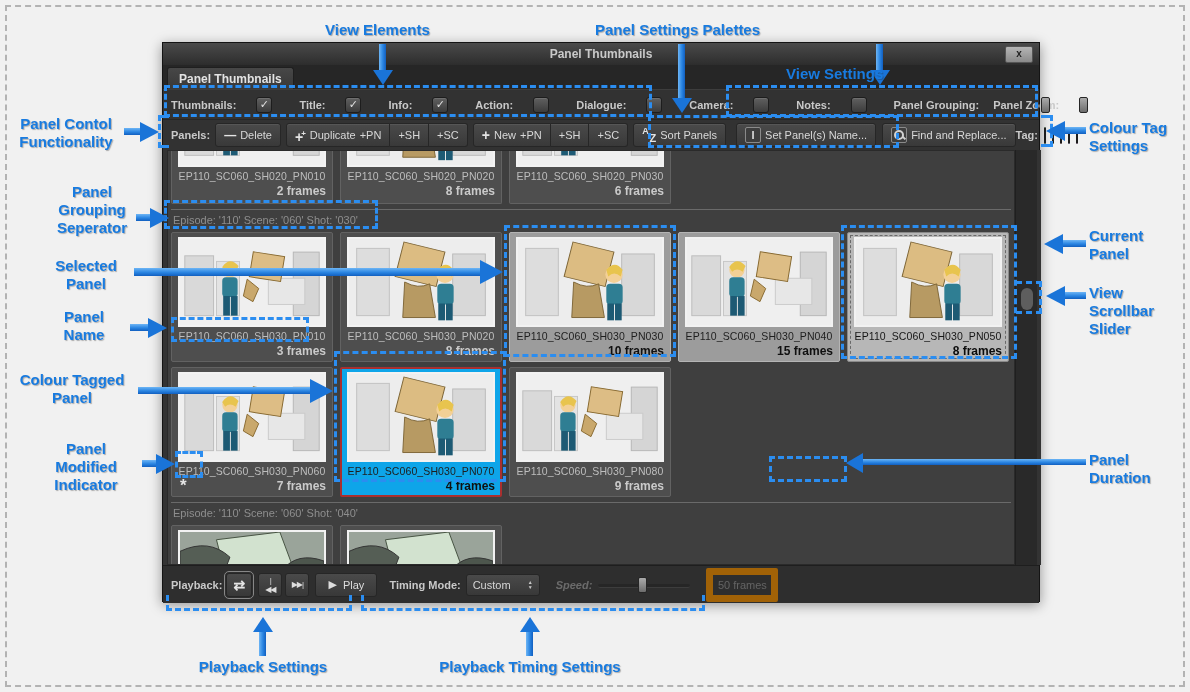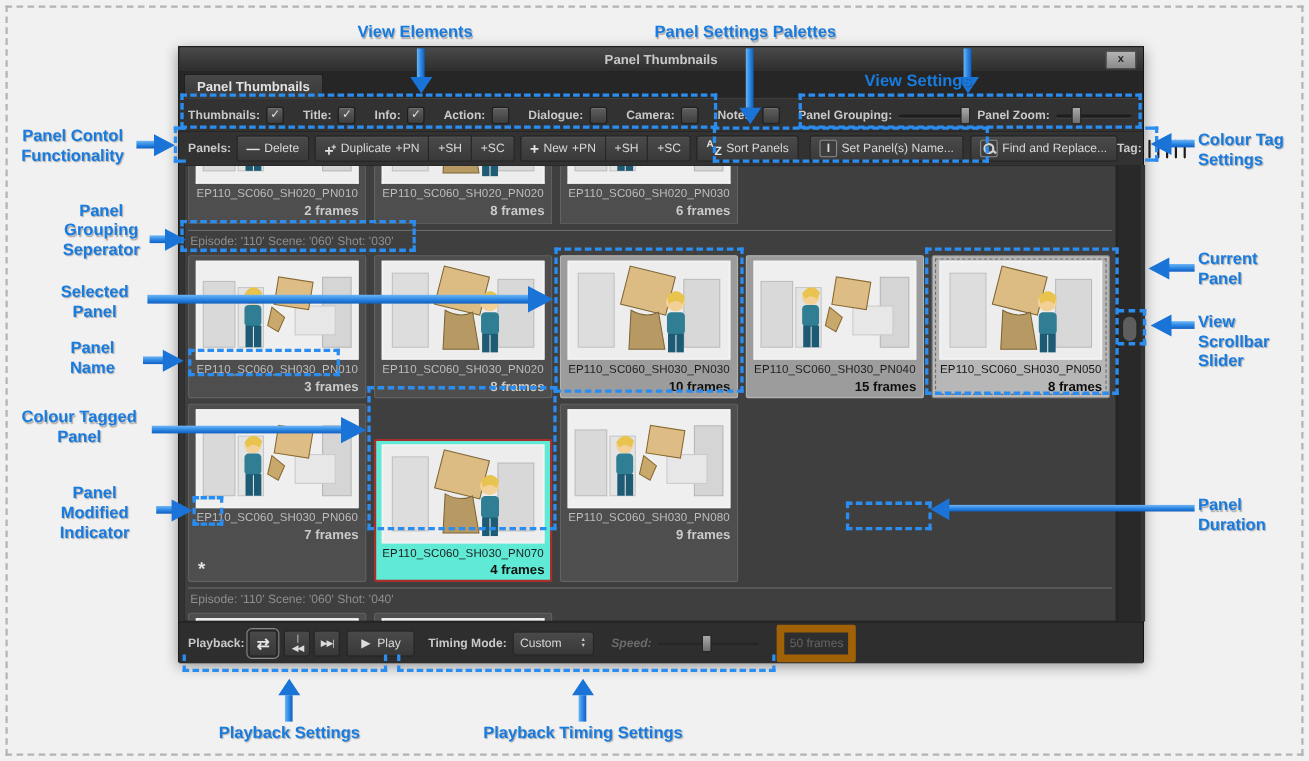--- a/index.html
+++ b/index.html
@@ -19,21 +19,21 @@
              color:#222;font-size:10px;font-weight:bold;text-align:center;line-height:14px;}
   .tabrow{position:absolute;left:0;top:22px;right:0;height:24px;background:#262626;}
   .tab{position:absolute;left:4px;top:2px;height:22px;padding:0 11px;
        background:linear-gradient(180deg,#474747,#383838);border:1px solid #1f1f1f;border-bottom:none;
        border-radius:3px 3px 0 0;color:#e3e3e3;font-weight:bold;font-size:12px;line-height:22px;}
   .toolbar{position:absolute;left:0;right:0;display:flex;align-items:center;background:#323232;
            box-sizing:border-box;}
   .toolbar1{top:46px;height:30px;border-top:1px solid #3d3d3d;padding:0 10px 0 8px;}
   .toolbar2{top:76px;height:31px;border-top:1px solid #272727;padding:0 10px 0 8px;}
   .tb-label{font-size:11px;font-weight:bold;color:#c9c9c9;white-space:nowrap;}
-  .cb-item{display:flex;align-items:center;gap:6px;margin-right:17px;}
+  .cb-item{display:flex;align-items:center;gap:20px;margin-right:27px;}
   .cb-box{width:14px;height:14px;background:linear-gradient(180deg,#606060,#3c3c3c);
           border:1px solid #1d1d1d;border-radius:3px;color:#e0e0e0;font-size:11px;line-height:13px;
           text-align:center;box-shadow:inset 0 1px 0 rgba(255,255,255,.1);}
   .slider{position:relative;width:70px;height:16px;margin:0 8px 0 6px;}
   .slider .track{position:absolute;top:7px;left:0;right:0;height:3px;background:#1d1d1d;
                  border-bottom:1px solid #565656;border-radius:2px;}
   .slider .handle{position:absolute;top:0;width:9px;height:16px;border-radius:2px;
                   background:linear-gradient(180deg,#ababab,#6d6d6d);border:1px solid #262626;box-sizing:border-box;}
   .btn{display:flex;align-items:center;gap:4px;height:24px;padding:0 8px;
        background:linear-gradient(180deg,#4a4a4a,#393939);border:1px solid #262626;border-radius:3px;
@@ -80,21 +80,21 @@
   .p-name{font-size:10.5px;color:#bdbdbd;text-align:center;margin-top:3px;white-space:nowrap;
           overflow:hidden;letter-spacing:.1px;}
   .p-frames{font-size:12px;font-weight:bold;color:#cacaca;text-align:right;margin-top:2px;}
   .state-selected{background:#9c9c9c;border-color:#b4b4b4;}
   .state-selected .p-name{color:#1e1e1e;}
   .state-selected .p-frames{color:#101010;}
   .state-current{background:#b7b7b7;border-color:#8a8a8a;}
   .state-current::after{content:"";position:absolute;inset:2px;border:1px dashed #6a6a6a;pointer-events:none;}
   .state-current .p-name{color:#161616;}
   .state-current .p-frames{color:#0c0c0c;}
-  .state-tagged{background:#5eead4;border:2px solid #a92f2f;padding:3px 5px 2px;margin-top:32px;}
+  .state-tagged{background:#0ea5e9;border:2px solid #a92f2f;padding:3px 5px 2px;}
   .state-tagged .p-name{color:#1e1e1e;}
   .state-tagged .p-frames{color:#101010;}
   .mod{position:absolute;left:8px;bottom:2px;color:#e6e6e6;font-size:17px;font-weight:bold;line-height:16px;}
   .group-sep{margin:4px 3px 6px 3px;}
   .group-sep .line{border-top:1px solid #6a6a6a;margin-bottom:4px;}
   .group-sep .txt{color:#8e8e8e;font-size:11px;padding-left:2px;}
 
   
   .playbar{position:absolute;left:0;top:522px;right:0;height:38px;background:#2e2e2e;
            border-top:1px solid #1e1e1e;display:flex;align-items:center;padding:0 8px;box-sizing:border-box;}

